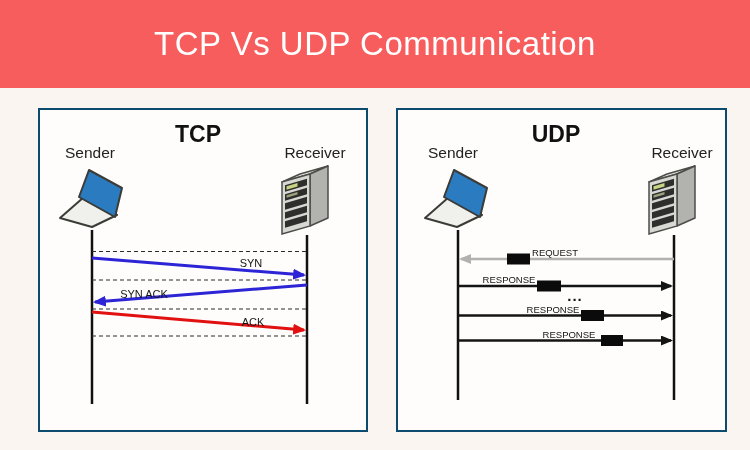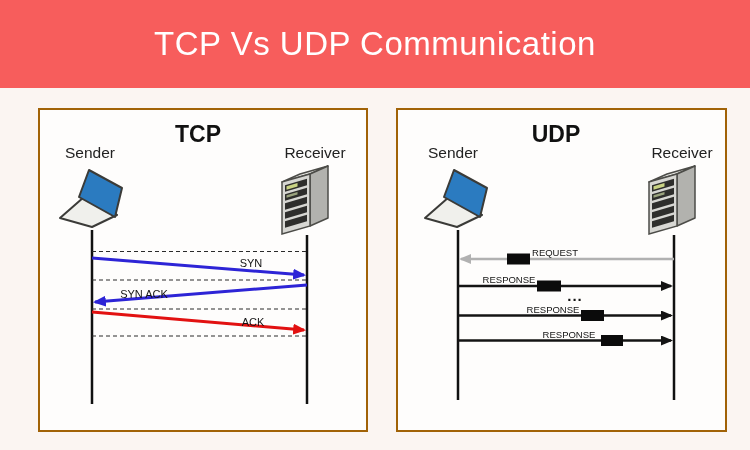--- a/index.html
+++ b/index.html
@@ -10,21 +10,21 @@
   .banner{
     position:absolute;left:0;top:0;width:750px;height:88px;
     background:#f75d5c;display:flex;align-items:center;justify-content:center;
   }
   .banner h1{
     margin:0;color:#ffffff;font-size:33px;font-weight:400;letter-spacing:.5px;
     font-family:"Liberation Sans",sans-serif;
   }
   .panel{
     position:absolute;top:108px;height:324px;box-sizing:border-box;
-    background:#fefdfc;border:2px solid #a16207;
+    background:#fefdfc;border:2px solid #0c4a6e;
   }
   .panel-tcp{left:38px;width:330px;}
   .panel-udp{left:396px;width:331px;}
   .panel svg{display:block;}
   text{fill:#1c1c1c;}
   .panel-title-text{font-size:23px;font-weight:700;fill:#111111;}
   .actor-label{font-size:15.5px;fill:#222222;}
   .msg-label-tcp{font-size:11px;fill:#141414;}
   .msg-label-udp{font-size:9.5px;fill:#141414;}
   .ellipsis-text{font-size:15px;font-weight:700;fill:#141414;letter-spacing:1px;}

